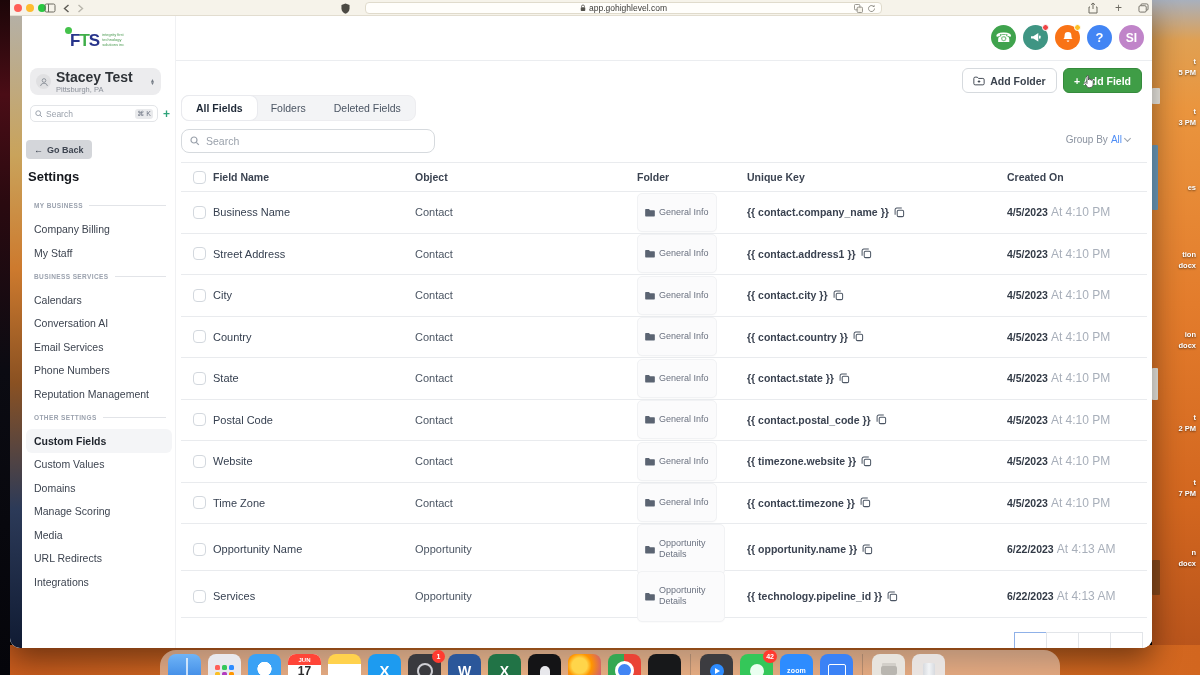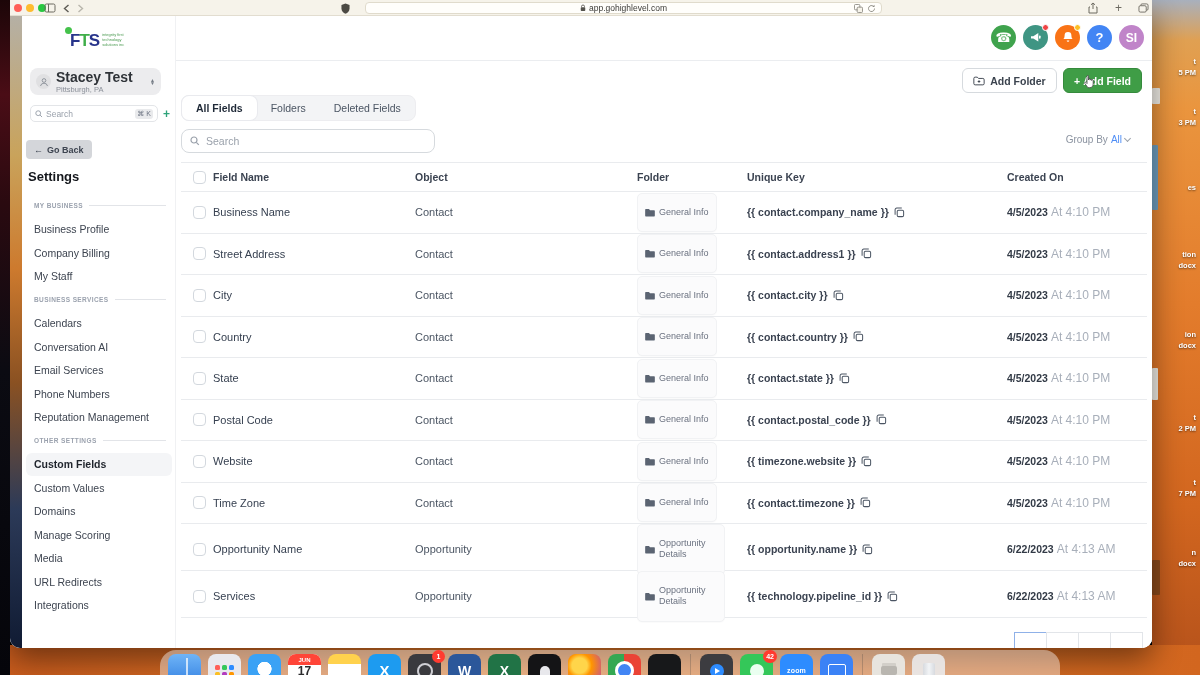--- a/index.html
+++ b/index.html
@@ -299,21 +299,20 @@
         <div class="goback">
           <span>←</span>
           <span>Go Back</span>
         </div>
         <div class="settings-title">Settings</div>
         <nav class="nav">
             <div class="nav-section">
               <span>MY BUSINESS</span>
               <i></i>
             </div>
-            <div class="nav-item">Business Profile</div>
             <div class="nav-item">Company Billing</div>
             <div class="nav-item">My Staff</div>
             <div class="nav-section">
               <span>BUSINESS SERVICES</span>
               <i></i>
             </div>
             <div class="nav-item">Calendars</div>
             <div class="nav-item">Conversation AI</div>
             <div class="nav-item">Email Services</div>
             <div class="nav-item">Phone Numbers</div>

